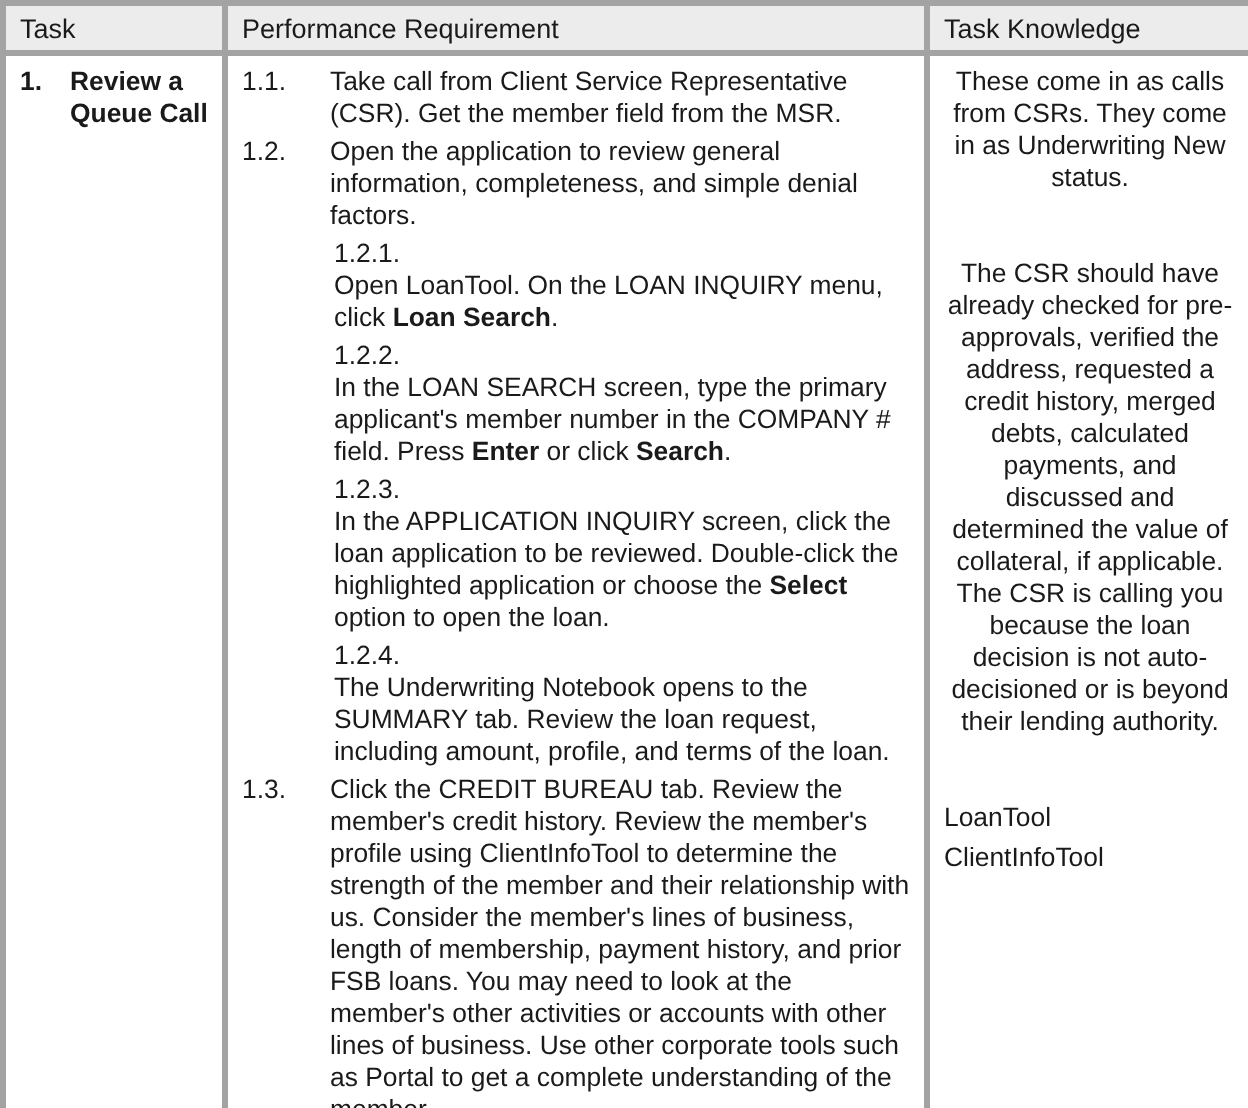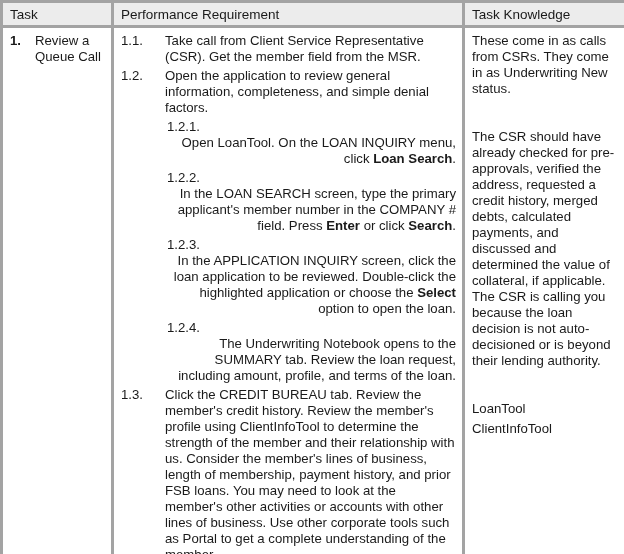--- a/index.html
+++ b/index.html
@@ -6,31 +6,31 @@
     body { width: 624px; height: 554px; overflow: hidden; font-family: "Liberation Sans", "DejaVu Sans", sans-serif; color: #1a1a1a; }
     table.doc { border-collapse: collapse; width: 624px; table-layout: fixed; font-size: 13.2px; line-height: 16px; }
     table.doc td, table.doc th { border: 3px solid #a3a3a3; vertical-align: top; text-align: left; }
     table.doc th { background: #ececec; font-weight: normal; height: 25px; padding: 4px 7px 0 7px; box-sizing: border-box; font-size: 13.5px; }
     col.c1 { width: 111px; }
     col.c2 { width: 351px; }
     col.c3 { width: 162px; }
     td.task { padding: 5px 4px 0 7px; }
     .task-line { display: flex; }
     .task-num { width: 25px; flex: none; font-weight: bold; }
-    .task-name { font-weight: normal; }
+    .task-name { font-weight: bold; }
     td.perf { padding: 5px 6px 0 7px; height: 450px; box-sizing: border-box; }
     .step { display: flex; margin-bottom: 3px; }
     .step .num { width: 44px; flex: none; }
     .step .txt { flex: 1; }
     .substep { display: flex; margin-left: 46px; margin-bottom: 3px; flex-direction: column; }
     .substep .num { width: 48px; flex: none; }
-    .substep .txt { flex: 1; text-align: right; }
+    .substep .txt { flex: 1; }
     b { font-weight: bold; }
     td.know { padding: 5px 6px 0 7px; }
-    .know-p { margin: 0; }
+    .know-p { margin: 0; text-align: center; }
     .gap1 { height: 32px; }
     .gap2 { height: 32px; }
     .tool { margin: 0 0 4px 0; }
   </style>
 </head>
 <body>
 
 <table class="doc">
   <colgroup>
       <col class="c1">

